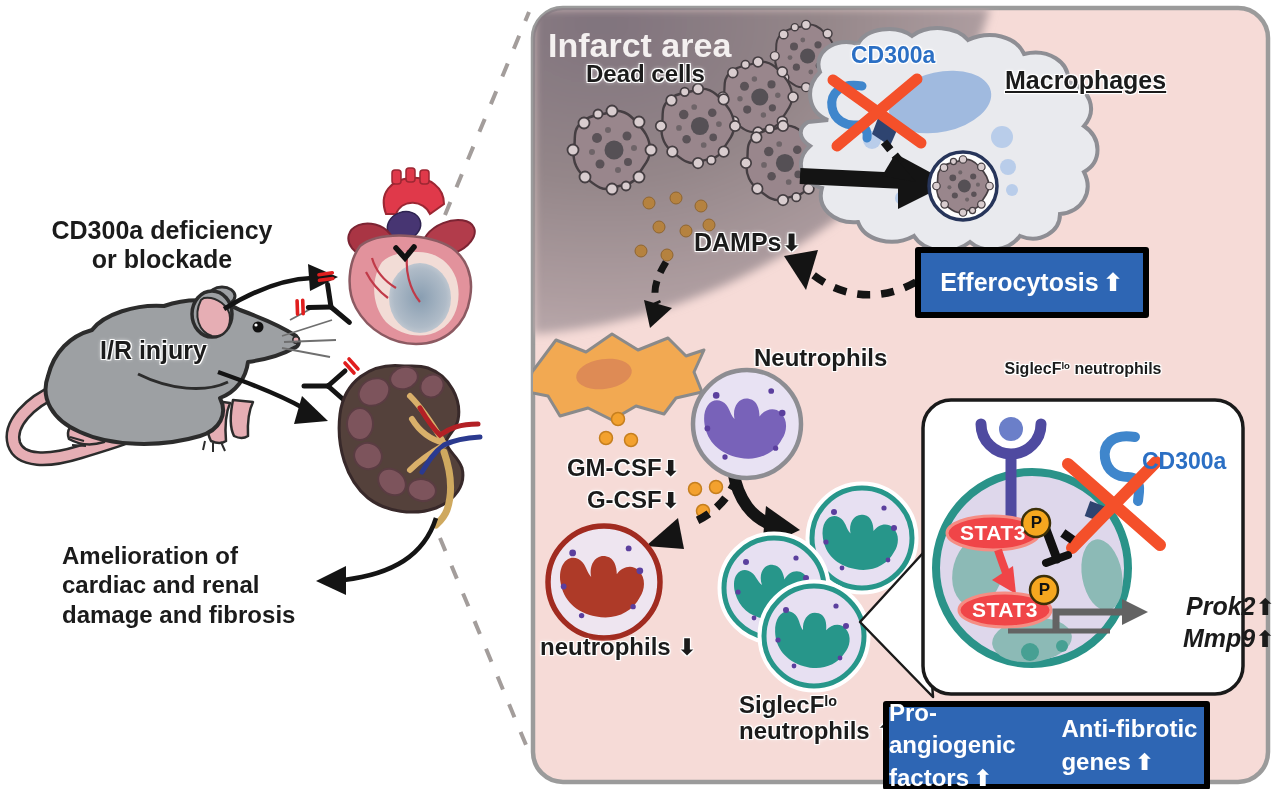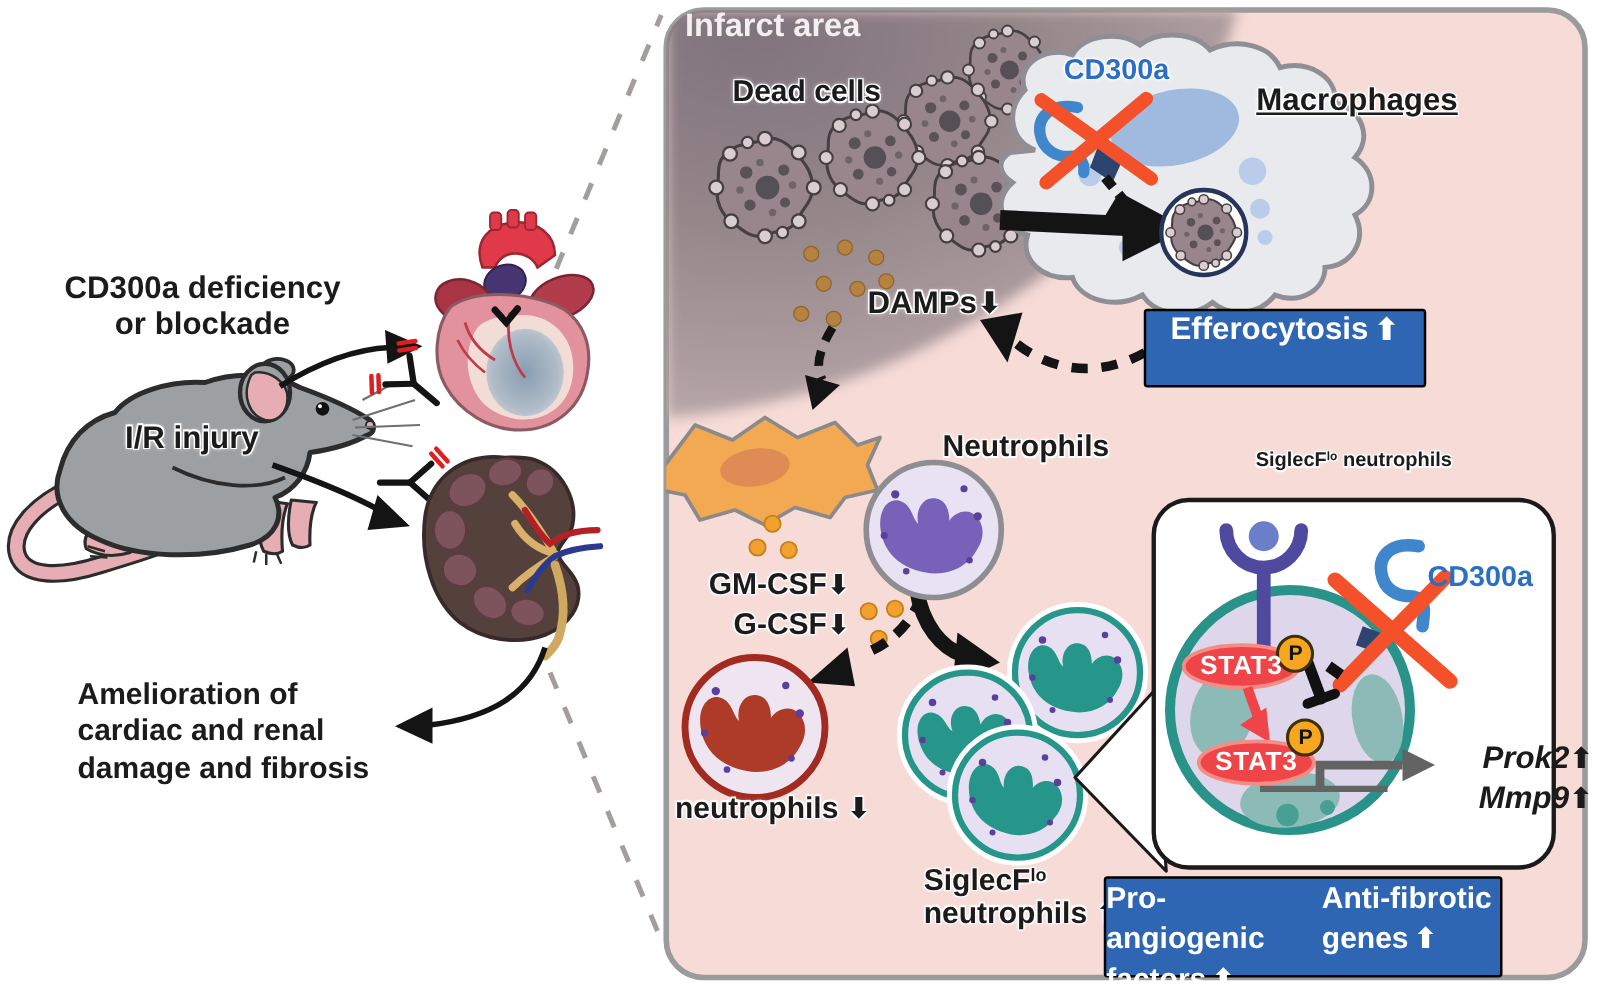--- a/index.html
+++ b/index.html
@@ -5,22 +5,22 @@
   html,body{margin:0;padding:0;background:#fff;}
   #canvas{position:relative;width:1280px;height:789px;background:#fff;overflow:hidden;
           font-family:"Liberation Sans","DejaVu Sans",sans-serif;}
   #art{position:absolute;left:0;top:0;}
   .lbl{position:absolute;font-weight:bold;color:#1b1b1b;line-height:1.16;white-space:nowrap;}
   .halo{text-shadow:-1px -1px 0 #fff,1px -1px 0 #fff,-1px 1px 0 #fff,1px 1px 0 #fff,0 0 4px #fff;}
   .wrap{white-space:normal;}
   .arr{font-weight:900;font-family:"DejaVu Sans",sans-serif;}
   .sup{font-size:0.60em;position:relative;top:-0.52em;}
   .blue{color:var(--cd300a_blue);}
-  .bluebox{position:absolute;background:var(--accent_blue);border:2px solid #000000;border-radius:3px;
-           display:flex;justify-content:center;color:#fff;font-weight:bold;}
+  .bluebox{position:absolute;background:var(--accent_blue);border:6px solid #000000;border-radius:3px;
+           display:flex;align-items:center;justify-content:center;color:#fff;font-weight:bold;}
   .bluebox .arr{color:#fff;}
   #effero-box{left:915px;top:247px;width:222px;height:59px;font-size:25px;}
   #outcome-box{left:883px;top:701px;width:315px;height:77px;flex-direction:row;font-size:24px;line-height:1.35;}
   .gene{font-style:italic;font-size:25px;margin-left:36px;}
   .gene .arr{font-style:normal;font-size:23px;}
   .stat3{color:#fff;font-size:21px;text-align:center;letter-spacing:.5px;}
   .pbadge{font-size:17px;text-align:center;color:#111;}
 </style>
 </head>
 <body>
@@ -367,21 +367,21 @@
       <path d="M1056,632 L1056,612 L1122,612" stroke-width="7"></path>
       <polygon points="1148,612 1122,599 1122,625" fill="#636363" stroke="none"></polygon>
     </g>
   </g>
 </svg>
 
 <div class="lbl wrap" style="left:36px;top:216px;width:252px;text-align:center;font-size:25px;">CD300a deficiency or blockade</div>
 <div class="lbl halo" style="left:100px;top:336px;font-size:25px;">I/R injury</div>
 <div class="lbl wrap" style="left:62px;top:541px;width:240px;font-size:24px;line-height:1.22;">Amelioration of cardiac and renal damage and fibrosis</div>
 
-<div class="lbl" style="left:548px;top:5px;font-size:26px;color:#f4f0f0;">Infarct area</div>
+<div class="lbl" style="left:548px;top:26px;font-size:34px;color:#f4f0f0;">Infarct area</div>
 <div class="lbl halo" style="left:586px;top:60px;font-size:24px;">Dead cells</div>
 <div class="lbl halo blue" style="left:851px;top:42px;font-size:23px;">CD300a</div>
 <div class="lbl halo" style="left:1005px;top:66px;font-size:25px;text-decoration:underline;">Macrophages</div>
 
 <div class="lbl halo" style="left:662px;top:228px;font-size:25px;padding-left:32px;"><span>DAMPs</span><span class="arr" style="font-size:24px;">⬇</span></div>
 
 <div class="bluebox" id="effero-box">
   <span>Efferocytosis</span>
       <span class="arr" style="font-size:25px;margin-left:4px;">⬆</span>
 </div>

